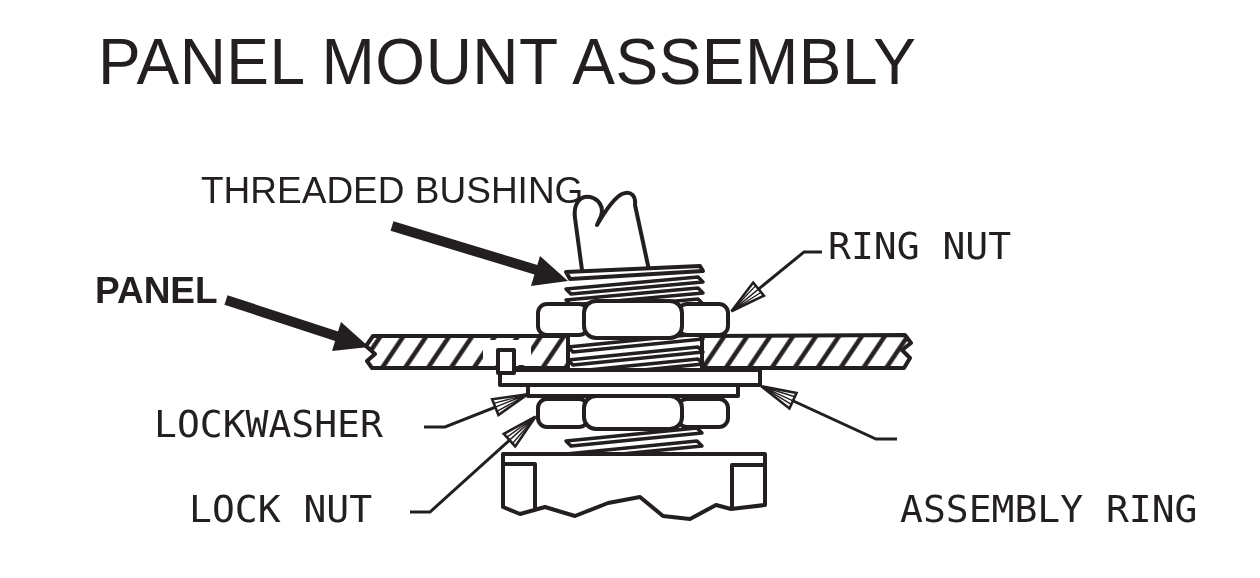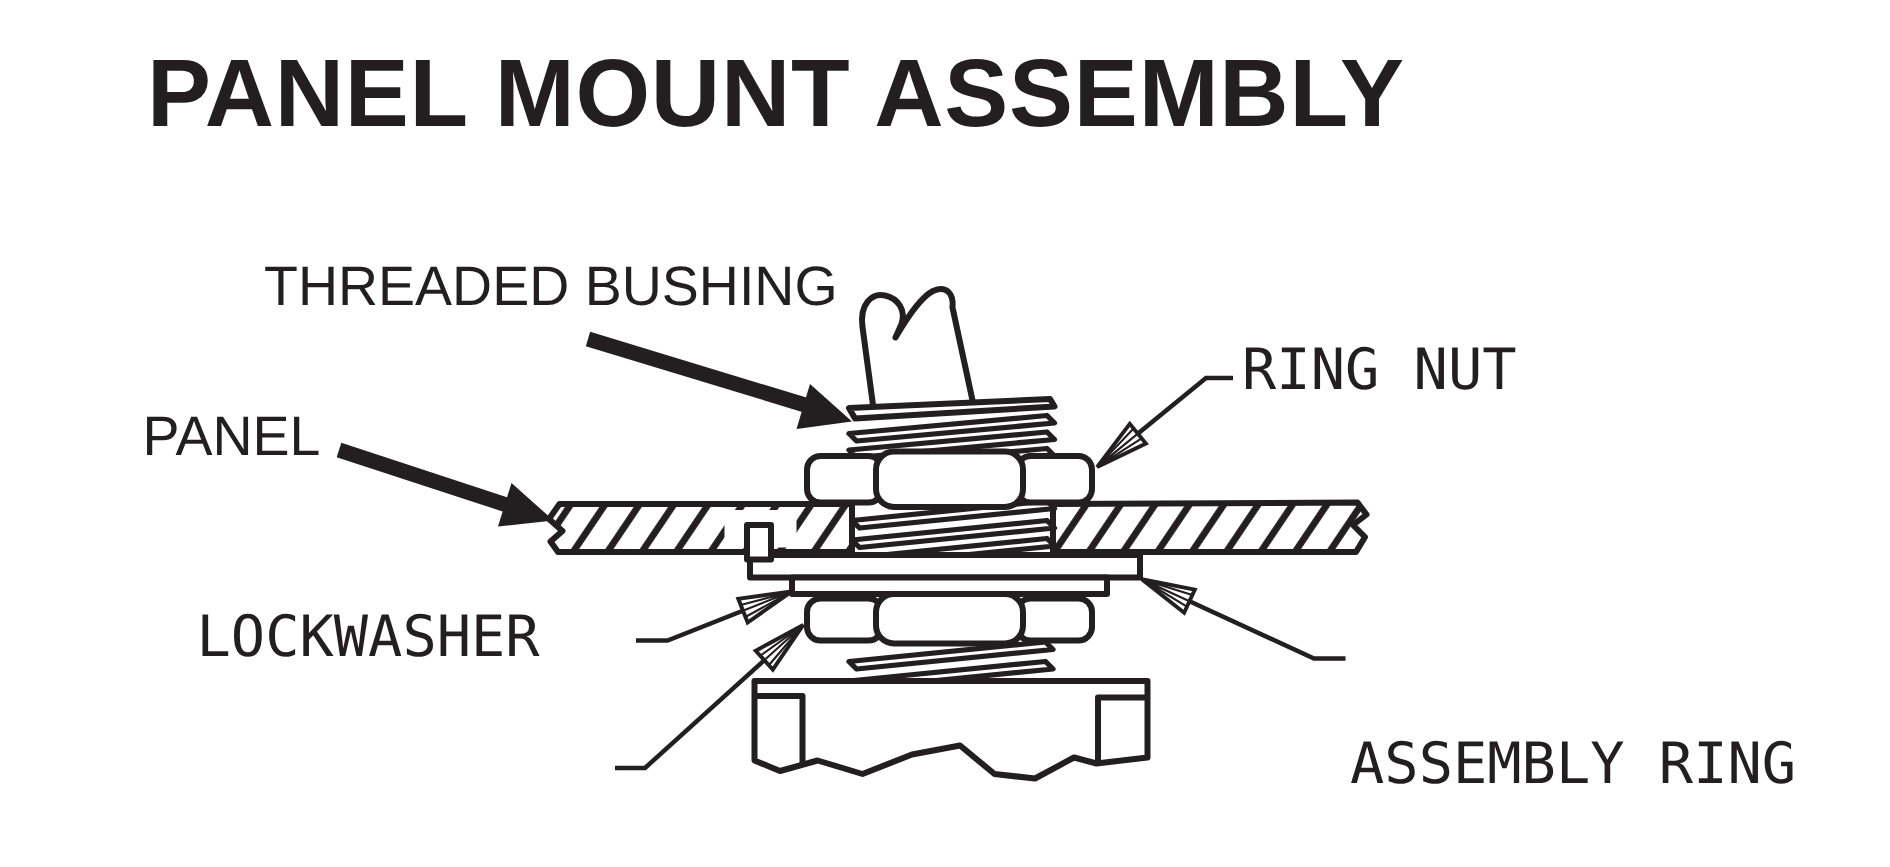--- a/index.html
+++ b/index.html
@@ -9,37 +9,37 @@
     height: 578px;
     background: #ffffff;
     overflow: hidden;
     font-family: "Liberation Sans", sans-serif;
     color: #231f20;
   }
   .drawing-svg { position: absolute; left: 0; top: 0; }
   .lbl { position: absolute; white-space: pre; }
   .lbl-title {
     left: 98px; top: 30px;
-    font-size: 64px; font-weight: 700; line-height: 1;
+    font-size: 64px; font-weight: 400; line-height: 1;
     letter-spacing: 0.5px;
   }
   .lbl-bushing {
-    left: 176px; top: 172px;
+    left: 201px; top: 172px;
     font-size: 37px; font-weight: 400; line-height: 1;
   }
   .lbl-panel {
     left: 95px; top: 272px;
-    font-size: 37px; font-weight: 400; line-height: 1;
+    font-size: 37px; font-weight: 700; line-height: 1;
   }
   .cad {
     font-family: "DejaVu Sans Mono", monospace;
     font-size: 38px; line-height: 38px; font-weight: 400;
   }
   .lbl-facenut    { left: 828px; top: 227px; }
-  .lbl-lockwasher { left: 131px; top: 405px; }
+  .lbl-lockwasher { left: 154px; top: 405px; }
   .lbl-locknut    { left: 189px; top: 490px; }
   .lbl-lockingring{ left: 900px; top: 414px; width: 292px; text-align: center; }
 </style>
 </head>
 <body>
 
 <div class="stage">
 
   <svg class="drawing-svg" width="1260" height="578" viewBox="0 0 1260 578">
     <defs>
@@ -116,18 +116,19 @@
       <path d="M410 512 L430 512 L534 418" marker-end="url(#ah)"></path>
       <path d="M897 439 L876 439 L763 387" marker-end="url(#ah)"></path>
     </g>
   </svg>
 
   <div class="lbl lbl-title">PANEL MOUNT ASSEMBLY</div>
   <div class="lbl lbl-bushing">THREADED BUSHING</div>
   <div class="lbl lbl-panel">PANEL</div>
   <div class="lbl cad lbl-facenut">RING NUT</div>
   <div class="lbl cad lbl-lockwasher">LOCKWASHER</div>
+  <div class="lbl cad lbl-locknut">LOCK NUT</div>
   <div class="lbl cad lbl-lockingring">
     <div>ASSEMBLY RING</div>
     
   </div>
 
 </div>
 
 </body></html>

